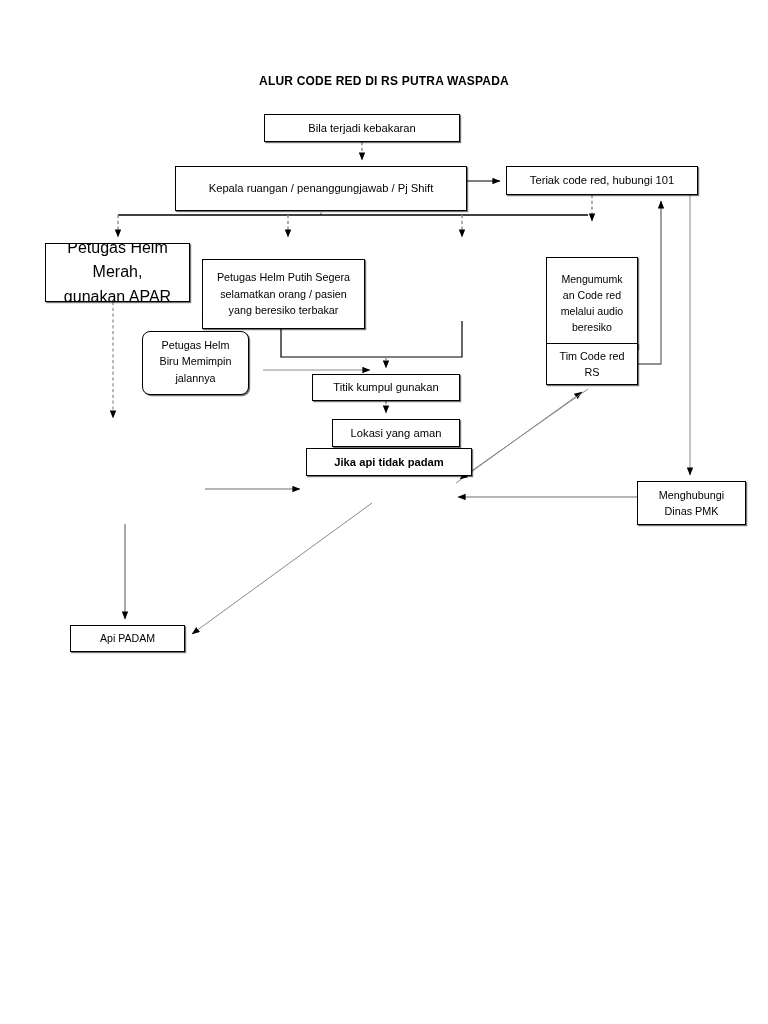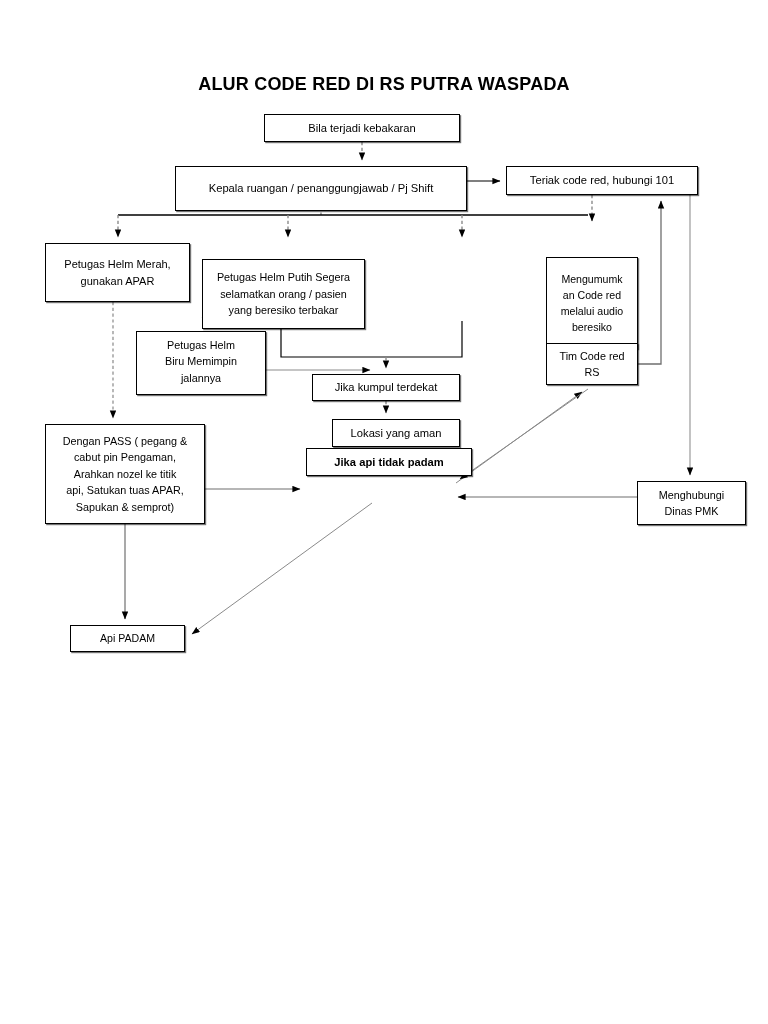--- a/index.html
+++ b/index.html
@@ -31,21 +31,21 @@
     height: 1024px;
     pointer-events: none;
   }
 
   .title {
     position: absolute;
     left: 0;
     top: 74px;
     width: 768px;
     text-align: center;
-    font-size: 18px;
+    font-size: 12px;
     font-weight: bold;
     letter-spacing: 0.2px;
     color: #000;
   }
 
   .node {
     position: absolute;
     box-sizing: border-box;
     border: 1.3px solid #000000;
     background: #ffffff;
@@ -64,38 +64,38 @@
   .node span { display: block; width: 100%; }
 
   
   #n-kebakaran   { left: 264px; top: 114px; width: 196px; height: 28px; }
   #n-kepala      { left: 175px; top: 166px; width: 292px; height: 45px; }
   #n-teriak      { left: 506px; top: 166px; width: 192px; height: 29px; }
   #n-merah       { left: 45px;  top: 243px; width: 145px; height: 59px; }
   #n-putih       { left: 202px; top: 243px; width: 163px; height: 70px; }
   #n-kuning      { left: 382px; top: 243px; width: 155px; height: 78px; }
   #n-audio       { left: 546px; top: 227px; width: 92px;  height: 92px; margin-top: 30px; }
-  #n-biru        { left: 136px; top: 331px; width: 130px; height: 64px; }
+  #n-biru        { left: 142px; top: 331px; width: 107px; height: 64px; border-radius: 8px; }
   #n-titik       { left: 312px; top: 374px; width: 148px; height: 27px; }
   #n-tim         { left: 546px; top: 343px; width: 92px;  height: 42px; }
   #n-lokasi      { left: 332px; top: 419px; width: 128px; height: 28px; }
   #n-pass        { left: 45px;  top: 424px; width: 160px; height: 100px; }
   #n-jika        { left: 306px; top: 448px; width: 166px; height: 28px; font-weight: bold; }
   #n-pmk         { left: 637px; top: 481px; width: 109px; height: 44px; }
   #n-padam       { left: 70px;  top: 625px; width: 115px; height: 27px; }
 
   #n-audio  { font-size: 10.6px; }
   #n-biru   { font-size: 10.8px; align-items: flex-start; padding-top: 5px; }
   #n-pass   { font-size: 10.8px; }
   #n-kuning { font-size: 10.8px; }
   #n-putih  { font-size: 10.8px; margin-top: 16px; }
   #n-tim    { font-size: 10.8px; }
   #n-pmk    { font-size: 10.8px; }
   #n-padam  { font-size: 10.6px; }
-  #n-merah  { font-size: 11px; }
+  #n-merah  { font-size: 16px; }
 </style>
 </head>
 <body>
 
 <div id="canvas">
 
   <div class="title">ALUR CODE RED DI RS PUTRA WASPADA</div>
 
   <svg id="svg-layer" viewBox="0 0 768 1024" width="768" height="1024" xmlns="http://www.w3.org/2000/svg">
     <defs>
@@ -199,43 +199,34 @@
 
   <div class="node" id="n-biru">
     <span>
       <span>Petugas Helm</span>
       <span>Biru Memimpin</span>
       <span>jalannya</span>
     </span>
   </div>
 
   <div class="node" id="n-titik">
-    <span>Jika kumpul terdekat</span>
+    <span>Titik kumpul gunakan</span>
   </div>
 
   <div class="node" id="n-tim">
     <span>
       <span>Tim Code red</span>
       <span>RS</span>
     </span>
   </div>
 
   <div class="node" id="n-lokasi">
     <span>Lokasi yang aman</span>
   </div>
 
-  <div class="node" id="n-pass">
-    <span>
-      <span>Dengan PASS ( pegang &amp;</span>
-      <span>cabut pin Pengaman,</span>
-      <span>Arahkan nozel ke titik</span>
-      <span>api, Satukan tuas APAR,</span>
-      <span>Sapukan &amp; semprot)</span>
-    </span>
-  </div>
 
   <div class="node" id="n-jika">
     <span>Jika api tidak padam</span>
   </div>
 
   <div class="node" id="n-pmk">
     <span>
       <span>Menghubungi</span>
       <span>Dinas PMK</span>
     </span>

